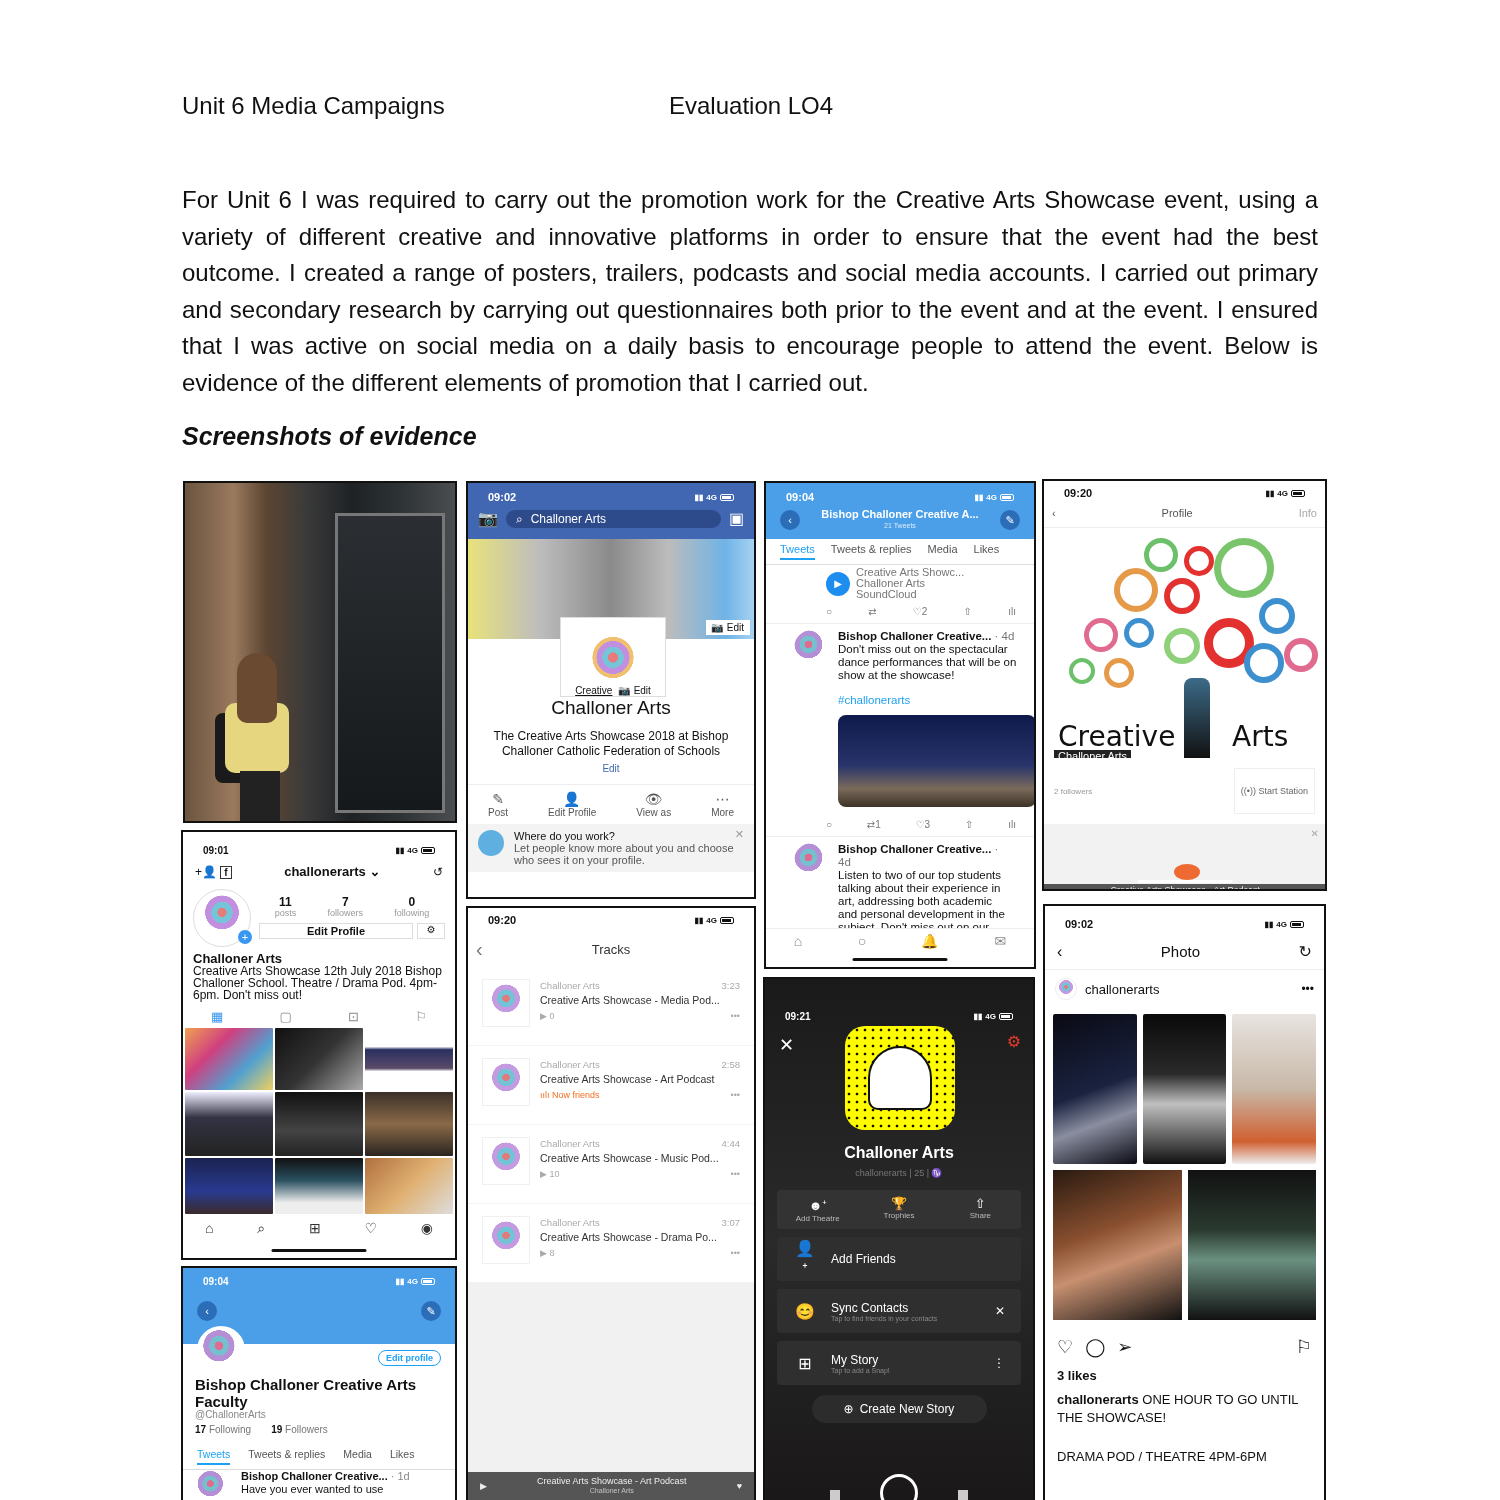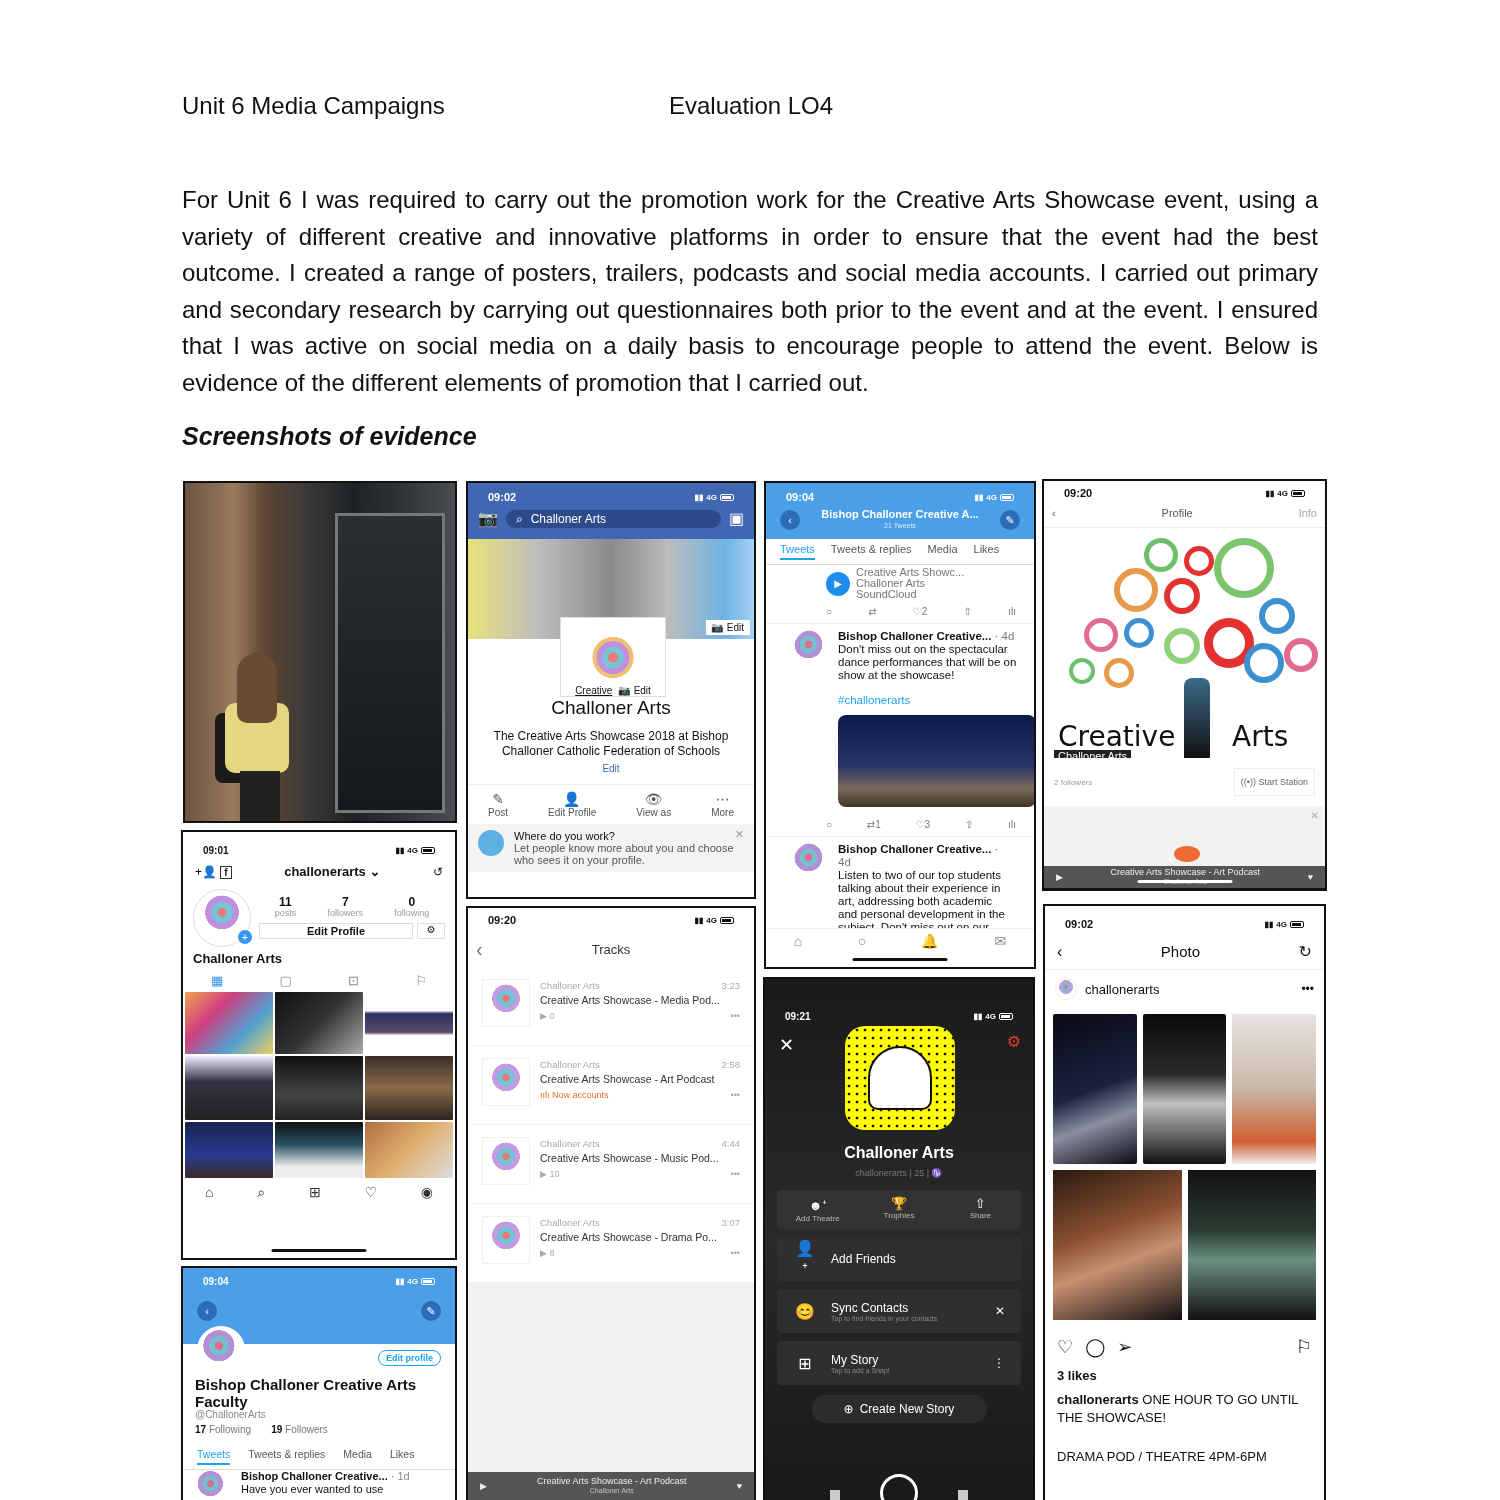--- a/index.html
+++ b/index.html
@@ -69,21 +69,21 @@
 
   
   #s-scp { left: 1042px; top: 479px; width: 285px; height: 412px; }
   #s-scp .status { padding-top: 6px; }
   .scp-nav { display: flex; justify-content: space-between; padding: 8px 8px; font-size: 11px; color: #555; border-bottom: 1px solid #eee; }
   .scp-art { height: 230px; position: relative; overflow: hidden; }
   .ring { position: absolute; border-radius: 50%; border-style: solid; }
   .scp-word { position: absolute; font-size: 28px; font-family: "DejaVu Sans", sans-serif; color: #111; }
   .scp-tag { position: absolute; left: 10px; top: 222px; background: #222; color: #fff; font-size: 11px; padding: 0 4px; }
   .scp-row { display: flex; justify-content: space-between; align-items: center; padding: 10px 10px; font-size: 8px; color: #999; }
-  .scp-row .btn { border: 1px solid #eee; padding: 8px 6px; font-size: 9px; color: #666; }
+  .scp-row .btn { border: 1px solid #eee; padding: 17px 6px; font-size: 9px; color: #666; }
   .scp-ad { background: #f2f2f2; height: 60px; position: relative; }
   .scp-ad .x { position: absolute; right: 6px; top: 4px; font-size: 10px; color: #aaa; }
   .scp-ad .o { position: absolute; left: 130px; bottom: 4px; width: 26px; height: 16px; border-radius: 50%; background: #ef6a32; }
   .player { background: #555; color: #eee; height: 22px; display: flex; align-items: center; justify-content: space-between; padding: 0 12px; font-size: 9px; }
   .player .mid { text-align: center; line-height: 9px; }
   .player .mid small { display: block; font-size: 7px; opacity: .7; }
   .sc-tabbar { background: #111; color: #aaa; height: 50px; display: flex; justify-content: space-around; align-items: center; font-size: 14px; padding-bottom: 14px; }
   #s-scp .home-bar { background: #fff; bottom: 6px; }
 
   
@@ -393,21 +393,21 @@
         <div><span>11</span><small>posts</small></div>
         <div><span>7</span><small>followers</small></div>
         <div><span>0</span><small>following</small></div>
       </div>
       <div class="ig-edit">
           <span class="btn">Edit Profile</span>
           <span class="btn2">⚙</span>
         </div>
     </div>
   </div>
-  <div class="ig-bio"><b>Challoner Arts</b></div>
+  <div class="ig-bio"><b>Challoner Arts</b><div>Creative Arts Showcase 12th July 2018 Bishop Challoner School. Theatre / Drama Pod. 4pm-6pm. Don't miss out!</div></div>
   <div class="ig-tabs">
     <span class="active">▦</span>
     <span>▢</span>
     <span>⊡</span>
     <span>⚐</span>
   </div>
   <div class="ig-grid">
     <div style="background:linear-gradient(135deg,#f0a050,#d04080,#50a0d0,#f0d060)"></div>
     <div style="background:linear-gradient(135deg,#111,#333 50%,#aaa)"></div>
     <div style="background:linear-gradient(180deg,#fff 30%,#2a3060 35%,#5a4a6a 65%,#fff 70%)"></div>
@@ -454,21 +454,21 @@
   </div>
   <div class="track">
     <div class="art"></div>
     <div class="info">
       <div class="top">
           <span>Challoner Arts</span>
           <span>2:58</span>
         </div>
       <div class="name">Creative Arts Showcase - Art Podcast</div>
       <div class="bottom">
-          <span class="playing"><span>ıılı</span> <span>Now accounts</span></span>
+          <span class="playing"><span>ıılı</span> <span>Now friends</span></span>
           <span>•••</span>
         </div>
     </div>
   </div>
   <div class="track">
     <div class="art"></div>
     <div class="info">
       <div class="top">
           <span>Challoner Arts</span>
           <span>4:44</span>

